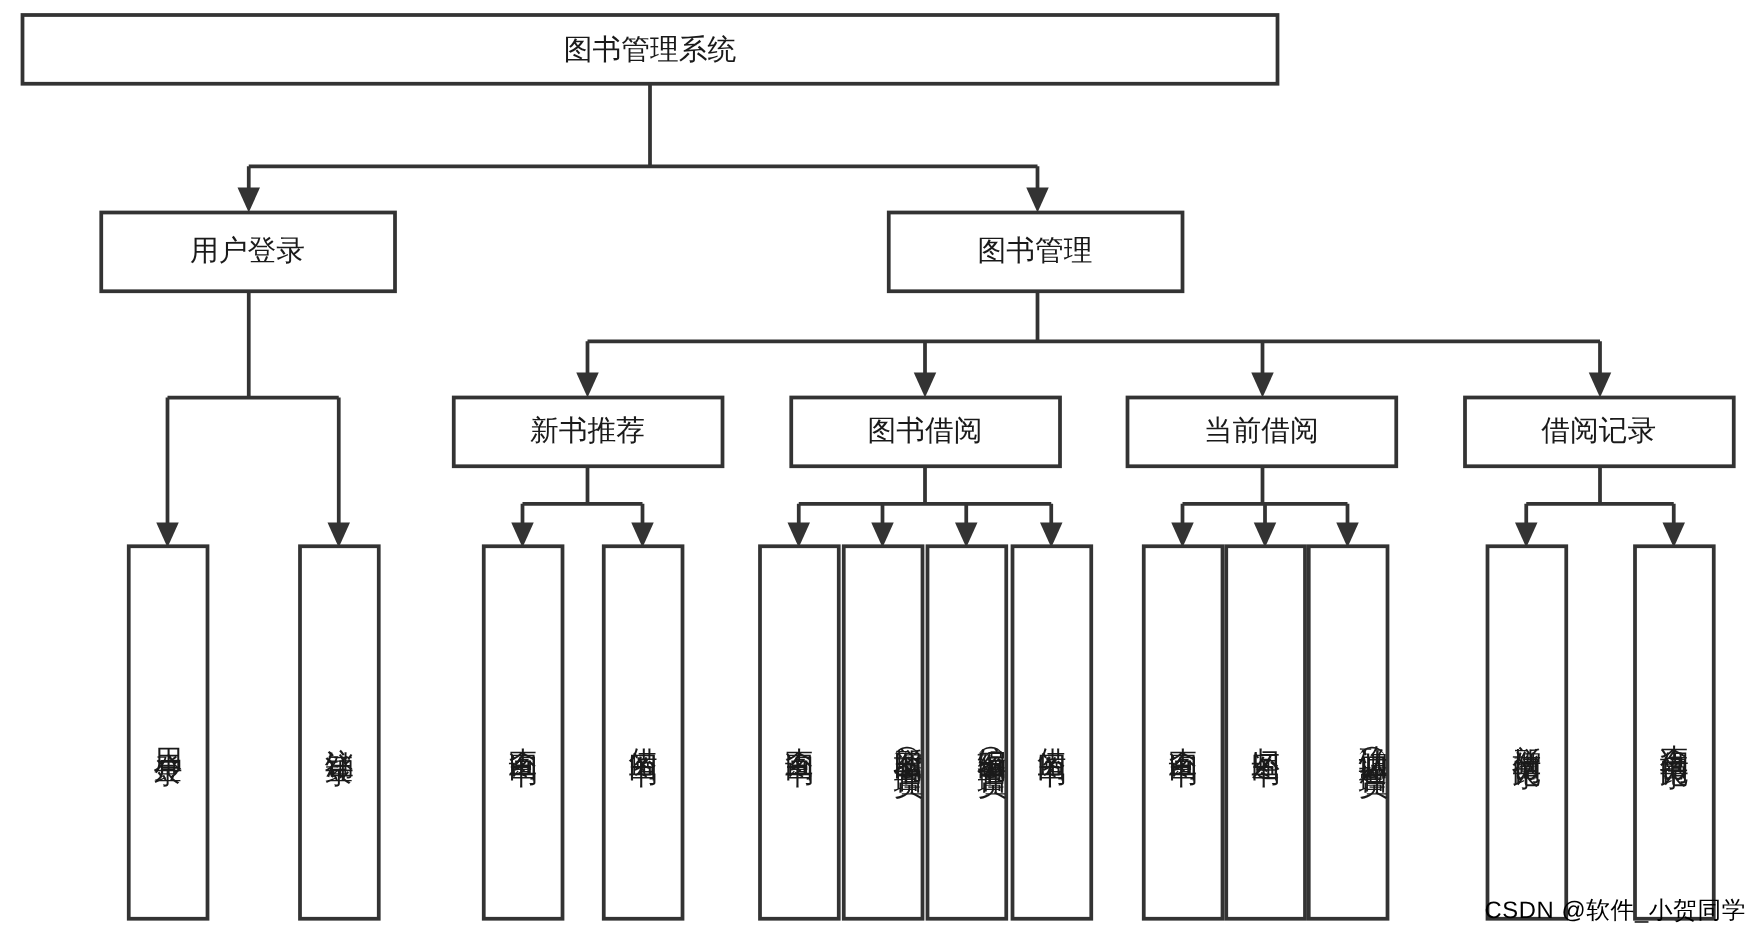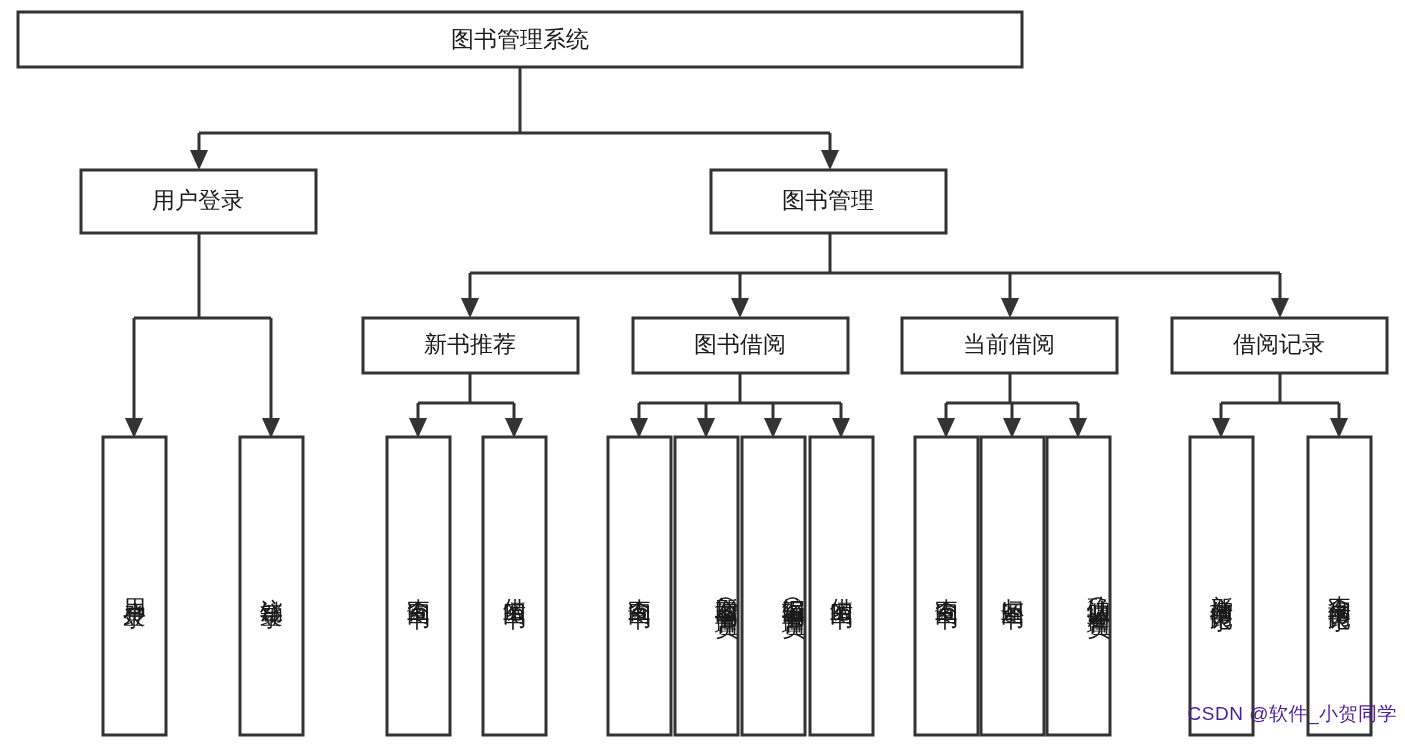--- a/index.html
+++ b/index.html
@@ -64,24 +64,24 @@
     display: flex;
     align-items: center;
     justify-content: center;
     text-align: center;
     white-space: nowrap;
     pointer-events: none;
   }
   .watermark {
     position: absolute;
     right: 8px;
-    bottom: 20px;
+    bottom: 6px;
     font-family: "Liberation Sans", "DejaVu Sans", sans-serif;
     font-size: 19px;
-    color: #4c1d95;
+    color: #000000;
     letter-spacing: 0.5px;
     white-space: nowrap;
   }
 </style>
 </head>
 <body>
 
 <div id="diagram-root">
 
   <svg class="flow" viewBox="0 0 1405 747">

